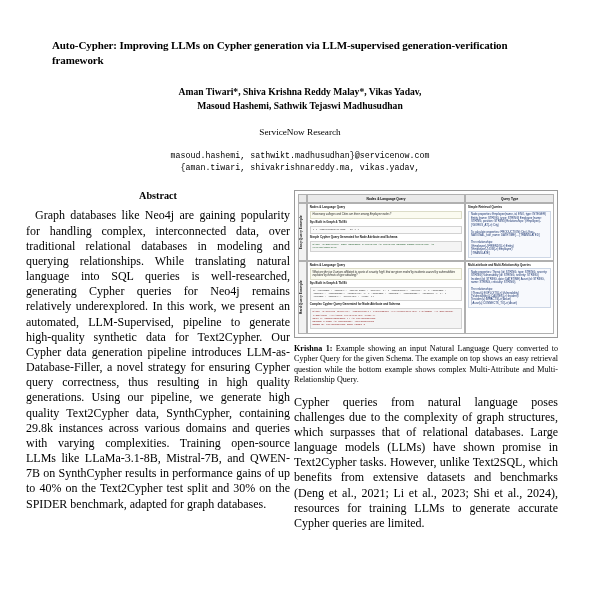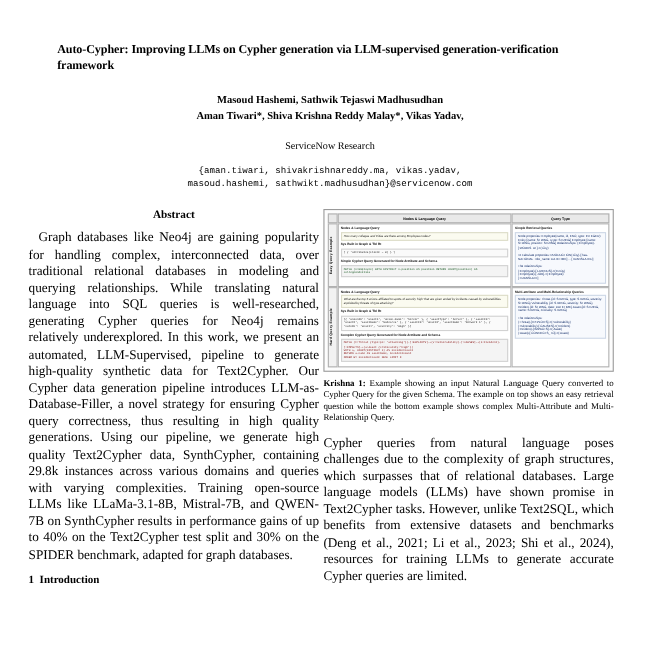--- a/index.html
+++ b/index.html
@@ -196,41 +196,38 @@
   }
 </style>
 </head>
 <body>
 
 <div class="page">
 
   <div class="title">Auto-Cypher: Improving LLMs on Cypher generation via LLM-supervised generation-verification framework</div>
 
   <div class="authors">
+    <div>Aman Tiwari*, Shiva Krishna Reddy Malay*, Vikas Yadav,</div>
     <div>Masoud Hashemi, Sathwik Tejaswi Madhusudhan</div>
-    <div>Aman Tiwari*, Shiva Krishna Reddy Malay*, Vikas Yadav,</div>
   </div>
 
   <div class="affil">ServiceNow Research</div>
 
   <div class="emails">
+    <div>masoud.hashemi, sathwikt.madhusudhan}@servicenow.com</div>
     <div>{aman.tiwari, shivakrishnareddy.ma, vikas.yadav,</div>
-    <div>masoud.hashemi, sathwikt.madhusudhan}@servicenow.com</div>
   </div>
 
   <div class="columns">
 
     <div class="col">
       <div class="sec-head">Abstract</div>
       <p class="body">Graph databases like Neo4j are gaining popularity for handling complex, interconnected data, over traditional relational databases in modeling and querying relationships. While translating natural language into SQL queries is well-researched, generating Cypher queries for Neo4j remains relatively underexplored. In this work, we present an automated, LLM-Supervised, pipeline to generate high-quality synthetic data for Text2Cypher. Our Cypher data generation pipeline introduces LLM-as-Database-Filler, a novel strategy for ensuring Cypher query correctness, thus resulting in high quality generations. Using our pipeline, we generate high quality Text2Cypher data, SynthCypher, containing 29.8k instances across various domains and queries with varying complexities. Training open-source LLMs like LLaMa-3.1-8B, Mistral-7B, and QWEN-7B on SynthCypher results in performance gains of up to 40% on the Text2Cypher test split and 30% on the SPIDER benchmark, adapted for graph databases.</p>
 
 
-      <div class="sec-head-left">
-        <span>1</span>&nbsp;&nbsp;<span>Introduction</span>
-      </div>
     </div>
 
     <div class="col">
 
       <div class="figure">
         <div class="fig-table">
 
           <div class="fig-header-row">
             <div class="fig-head-cell h0"></div>
             <div class="fig-head-cell h1">Nodes &amp; Language Query</div>

